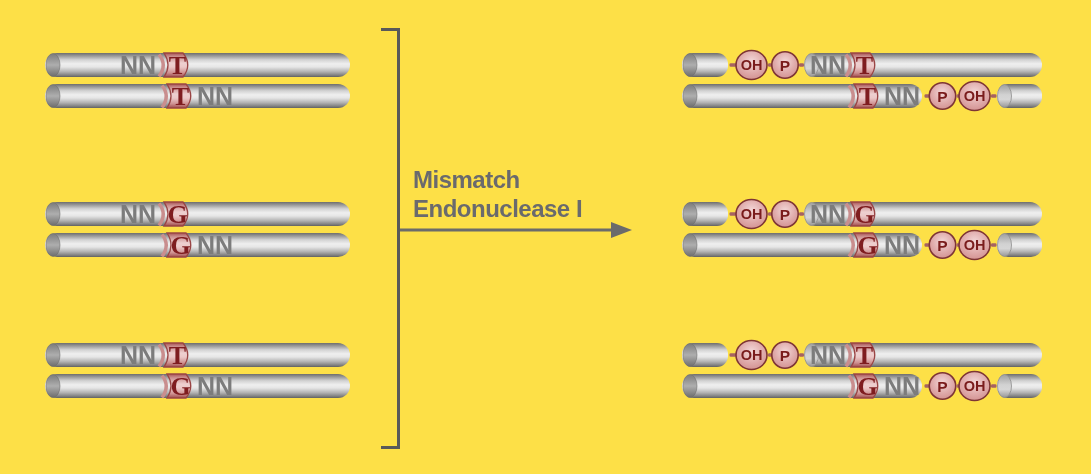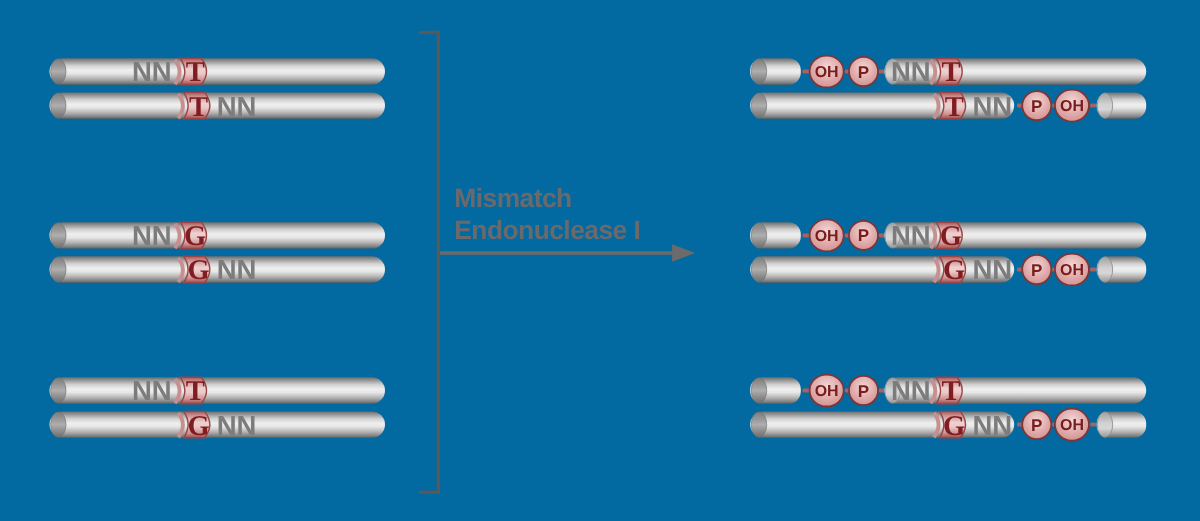--- a/index.html
+++ b/index.html
@@ -8,21 +8,21 @@
     background: #000000;
     width: 1091px;
     height: 474px;
     overflow: hidden;
     font-family: "Liberation Sans", sans-serif;
   }
   .figure-wrap {
     position: relative;
     width: 1091px;
     height: 474px;
-    background: #0369a1;
+    background: #fde047;
   }
   svg { display: block; }
   text { user-select: none; }
   .flank {
     font-family: "Liberation Sans", sans-serif;
     font-weight: bold;
     font-size: 25px;
     fill: #7c7c7c;
   }
   .base {

